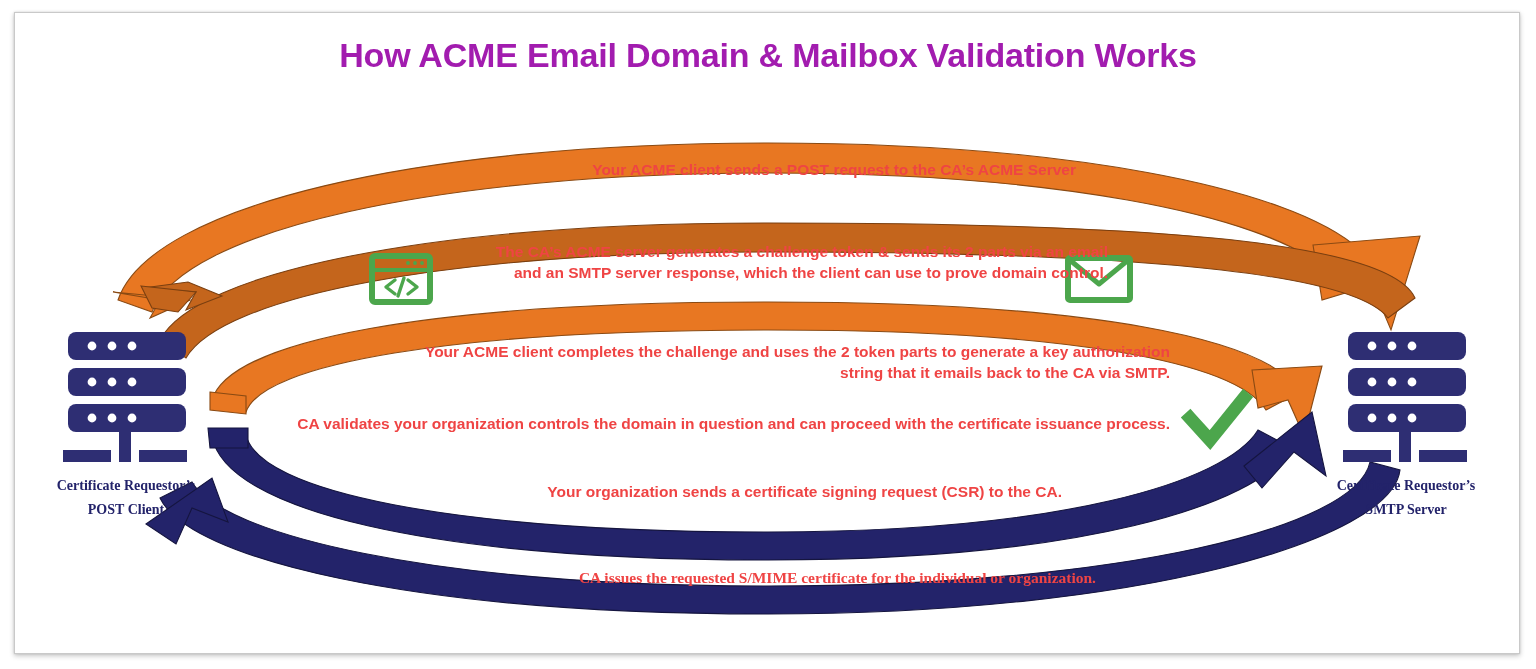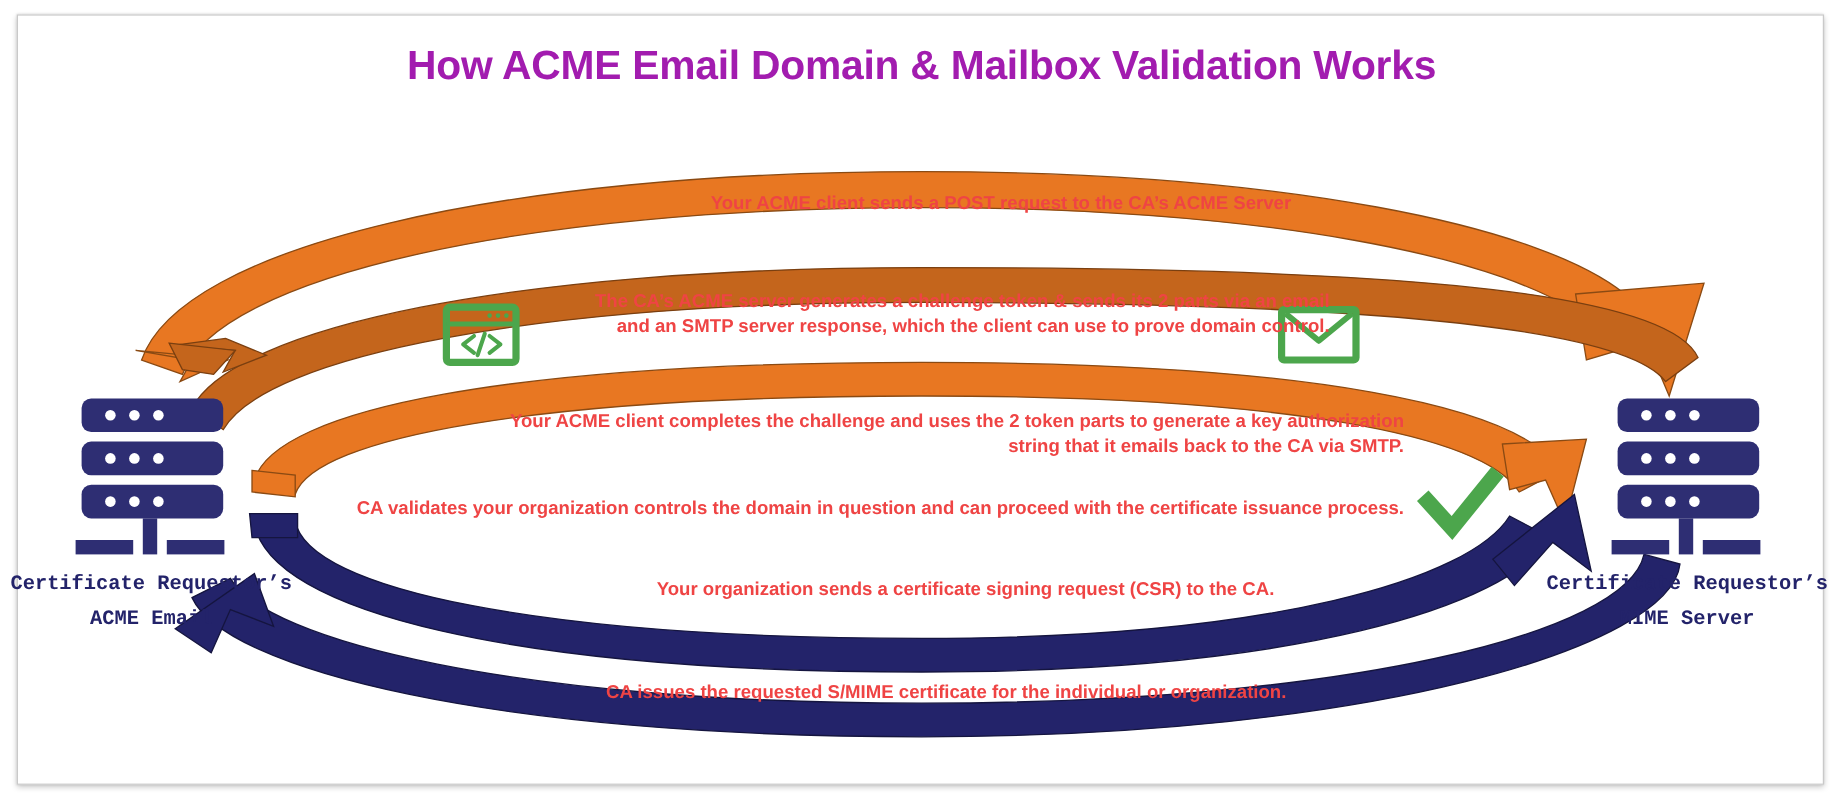--- a/index.html
+++ b/index.html
@@ -53,29 +53,29 @@
     font-weight: bold;
     font-family: "Liberation Sans", sans-serif;
     line-height: 1.33;
   }
   .msg-line { display: block; }
   .msg-1 { left: 428px; top: 160px; width: 648px; font-size: 15.5px; }
   .msg-2 { left: 398px; top: 242px; width: 710px; font-size: 15.5px; }
   .msg-3 { left: 360px; top: 342px; width: 810px; font-size: 15.5px; }
   .msg-4 { left: 290px; top: 414px; width: 880px; font-size: 15.5px; }
   .msg-5 { left: 450px; top: 482px; width: 612px; font-size: 15.5px; }
-  .msg-6 { left: 440px; top: 568px; width: 632px; font-size: 15.5px; }
+  .msg-6 { left: 464px; top: 568px; width: 632px; font-size: 15.5px; font-family: Liberation Serif, serif; }
   .node-label {
     position: absolute;
     text-align: center;
     color: #23236a;
     font-weight: bold;
-    font-size: 17px;
+    font-size: 14px;
     line-height: 1.7;
-    font-family: Liberation Mono, monospace;
+    font-family: Liberation Serif, serif;
   }
   .node-label-left  { left: 8px;   top: 474px; width: 236px; }
   .node-label-right { left: 1288px; top: 474px; width: 236px; }
 </style>
 </head>
 <body>
 
 <div id="stage">
 
   <div class="card"></div>
@@ -251,21 +251,21 @@
   <div class="msg msg-5">
     <span class="msg-line">Your organization sends a certificate signing request (CSR) to the CA.</span>
   </div>
 
   <div class="msg msg-6">
     <span class="msg-line">CA issues the requested S/MIME certificate for the individual or organization.</span>
   </div>
 
   <div class="node-label node-label-left">
     <div>Certificate Requestor’s</div>
-    <div>ACME Email</div>
+    <div>POST Client</div>
   </div>
 
   <div class="node-label node-label-right">
     <div>Certificate Requestor’s</div>
-    <div>MIME Server</div>
+    <div>SMTP Server</div>
   </div>
 
 </div>
 
 </body></html>

